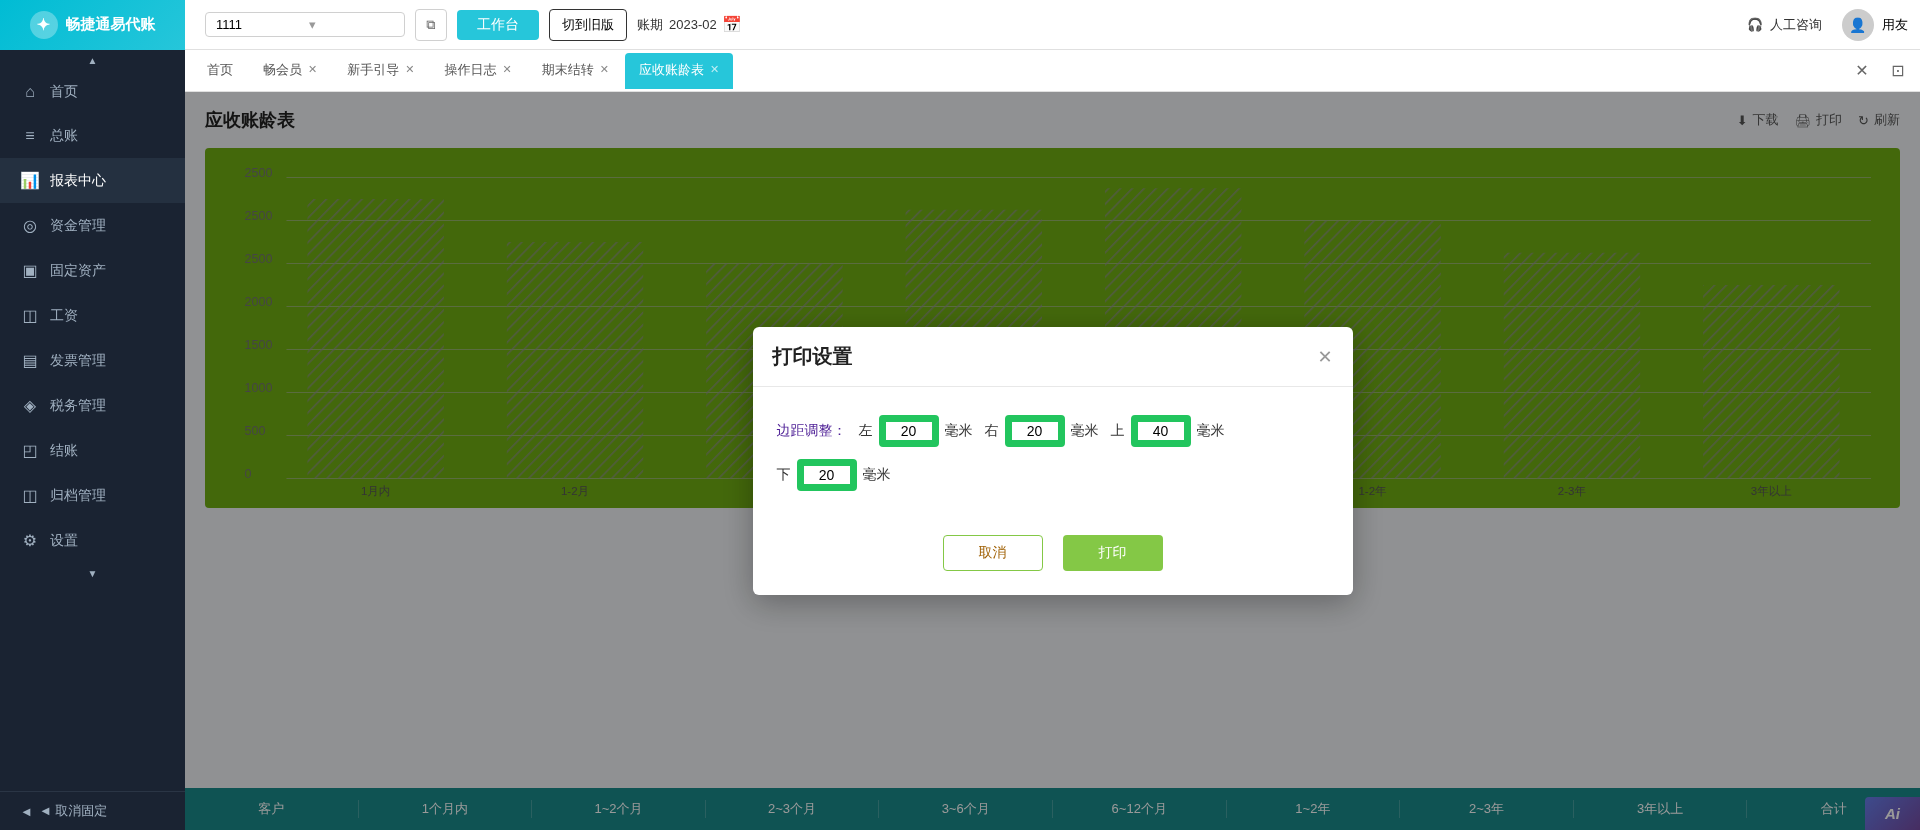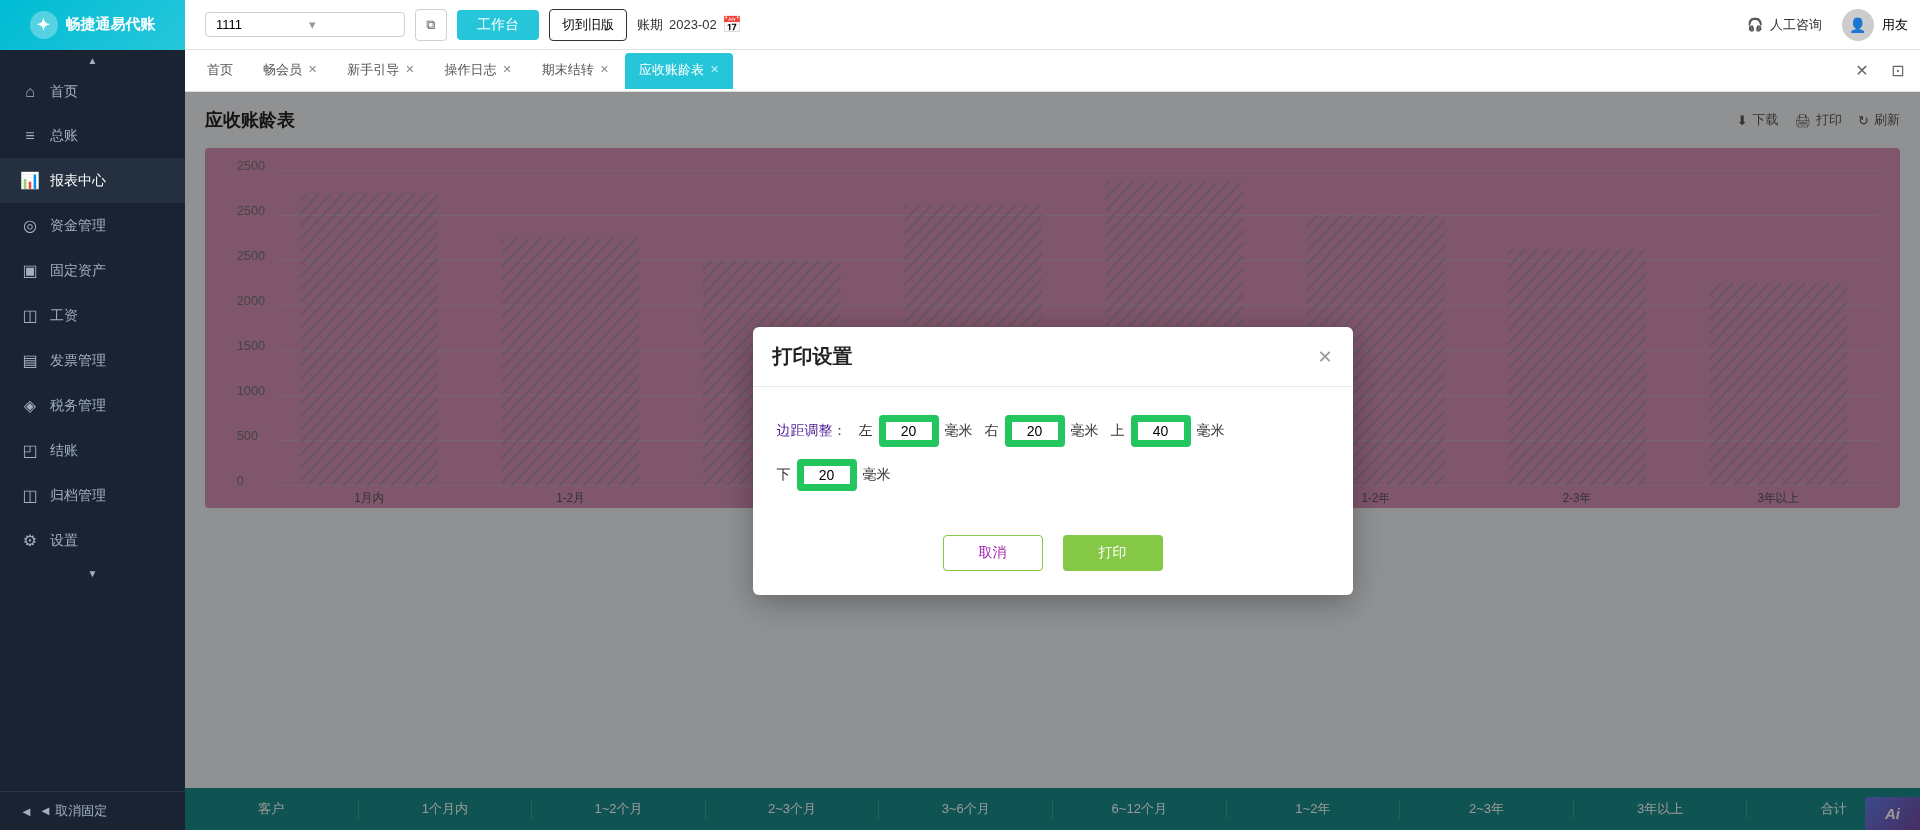--- a/index.html
+++ b/index.html
@@ -249,23 +249,23 @@
       display: flex;
       align-items: center;
       gap: 5px;
       color: #555;
       cursor: pointer;
       font-size: 13px;
     }
 
     
     .chart-area {
-      background: #f9a8d4;
-      border-radius: 4px;
-      padding: 0;
+      background: #84cc16;
+      border-radius: 4px;
+      padding: 8px;
       height: 360px;
       position: relative;
       filter: brightness(0.85);
       text-decoration: underline;
     }
     .chart-svg {
       width: 100%;
       height: 100%;
     }
 
@@ -365,21 +365,21 @@
       display: flex;
       align-items: center;
       justify-content: center;
       gap: 20px;
     }
     .btn-cancel {
       width: 100px;
       height: 36px;
       border: 1px solid #84c846;
       background: #fff;
-      color: #a21caf;
+      color: #a16207;
       border-radius: 4px;
       cursor: pointer;
       font-size: 14px;
     }
     .btn-print {
       width: 100px;
       height: 36px;
       border: none;
       background: #84c846;
       color: #fff;

